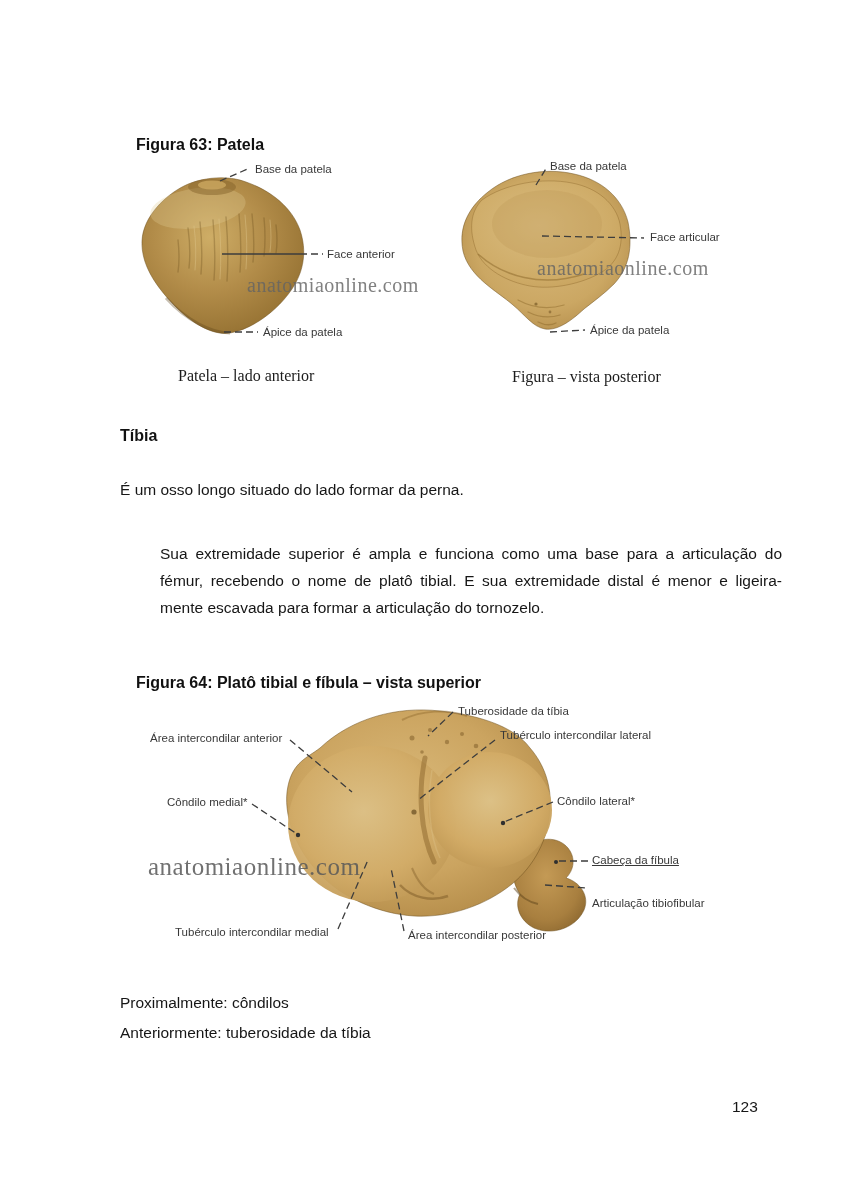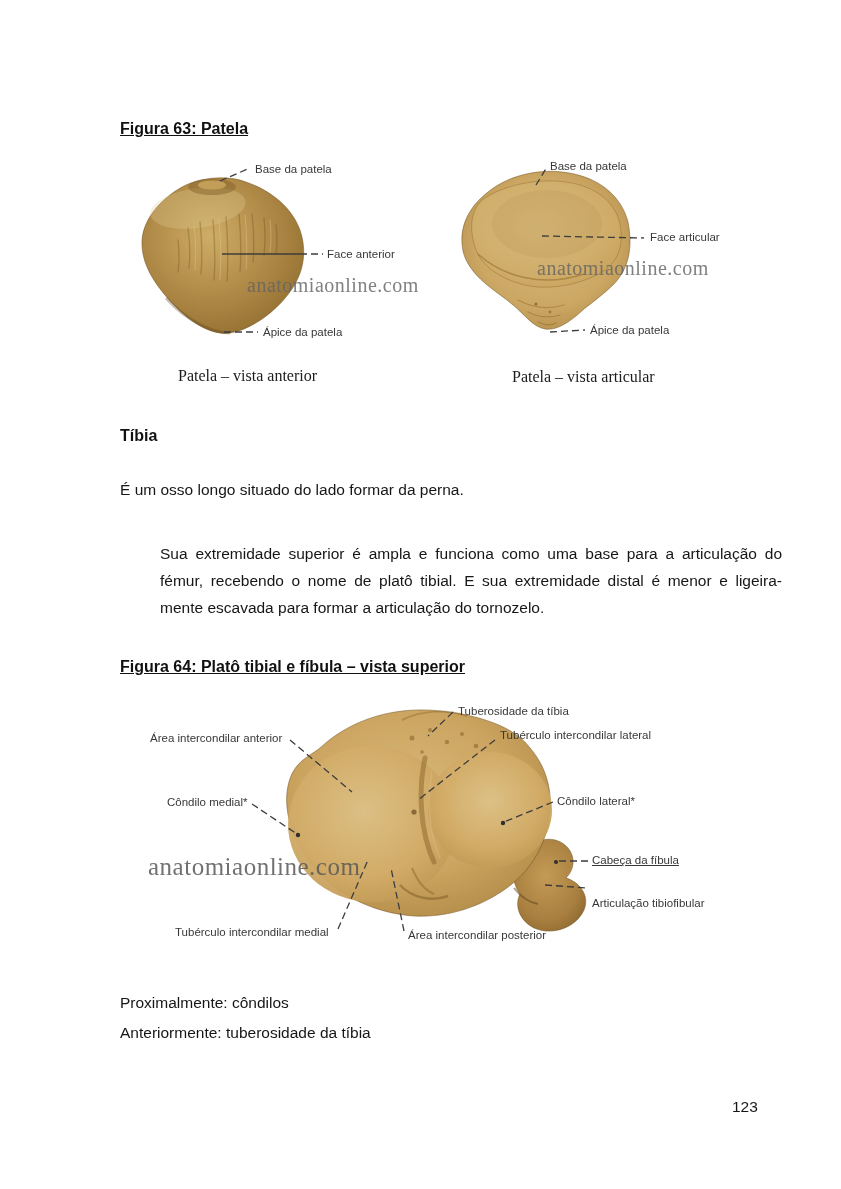--- a/index.html
+++ b/index.html
@@ -1,19 +1,19 @@
 <!DOCTYPE html>
 <html><head>
 <meta charset="utf-8">
 <style>
   html,body{margin:0;padding:0;background:#ffffff;}
   .page{position:relative;width:841px;height:1189px;background:#ffffff;overflow:hidden;
         font-family:"Liberation Sans",sans-serif;}
   .abs{position:absolute;}
-  .fig-title{position:absolute;margin:0;font:bold 16px/1.2 "Liberation Sans",sans-serif;color:#111;white-space:nowrap;text-decoration:underline;}
+  .fig-title{position:absolute;margin:16px;font:bold 16px/1.2 "Liberation Sans",sans-serif;color:#111;white-space:nowrap;}
   .heading{position:absolute;margin:0;font:bold 16px/1.2 "Liberation Sans",sans-serif;color:#111;white-space:nowrap;}
   .body-text{position:absolute;font:15.5px/27px "Liberation Sans",sans-serif;color:#161616;}
   .para2{width:622px;}
   .jline{text-align:justify;text-align-last:justify;}
   .footer-block{font:15.5px/30px "Liberation Sans",sans-serif;}
   .fig-label{position:absolute;font:11.5px/1.1 "Liberation Sans",sans-serif;color:#383838;white-space:nowrap;}
   .caption{position:absolute;font:16px/1.2 "Liberation Serif",serif;color:#1c1c1c;white-space:nowrap;}
   .watermark{position:absolute;font:20px/1.1 "Liberation Serif",serif;color:rgba(100,100,100,0.82);
              letter-spacing:.5px;white-space:nowrap;z-index:5;}
   .watermark.big{font-size:25px;color:rgba(88,88,88,0.85);}
@@ -102,27 +102,27 @@
     <line class="dash" x1="114" y1="182" x2="148" y2="182"></line>
     <line class="dash" x1="426" y1="35" x2="437" y2="17"></line>
     <line class="dash" x1="432" y1="86" x2="534" y2="88"></line>
     <line class="dash" x1="440" y1="182" x2="475" y2="180"></line>
   </svg>
 
   <span class="fig-label" style="left:255px;top:163px;">Base da patela</span>
   <span class="fig-label" style="left:327px;top:248px;">Face anterior</span>
   <span class="fig-label" style="left:263px;top:326px;">Ápice da patela</span>
   <span class="watermark" style="left:247px;top:274px;">anatomiaonline.com</span>
-  <span class="caption" style="left:178px;top:366px;">Patela – vista anterior</span>
+  <span class="caption" style="left:178px;top:366px;">Patela – lado anterior</span>
 
   <span class="fig-label" style="left:550px;top:160px;">Base da patela</span>
   <span class="fig-label" style="left:650px;top:231px;">Face articular</span>
   <span class="fig-label" style="left:590px;top:324px;">Ápice da patela</span>
   <span class="watermark" style="left:537px;top:257px;">anatomiaonline.com</span>
-  <span class="caption" style="left:512px;top:367px;">Patela – vista articular</span>
+  <span class="caption" style="left:512px;top:367px;">Figura – vista posterior</span>
 
   <h2 class="heading" style="left:120px;top:426px;">Tíbia</h2>
   <div class="body-text" style="left:120px;top:476px;">É um osso longo situado do lado formar da perna.</div>
   <div class="body-text para2" style="left:120px;top:540px;margin-left:40px;">
     <div class="jline">Sua extremidade superior é ampla e funciona como uma base para a articulação do</div>
     <div class="jline">fémur, recebendo o nome de platô tibial. E sua extremidade distal é menor e ligeira-</div>
     <div>mente escavada para formar a articulação do tornozelo.</div>
   </div>
 
   <h2 class="fig-title" style="left:120px;top:657px;">Figura 64: Platô tibial e fíbula – vista superior</h2>

